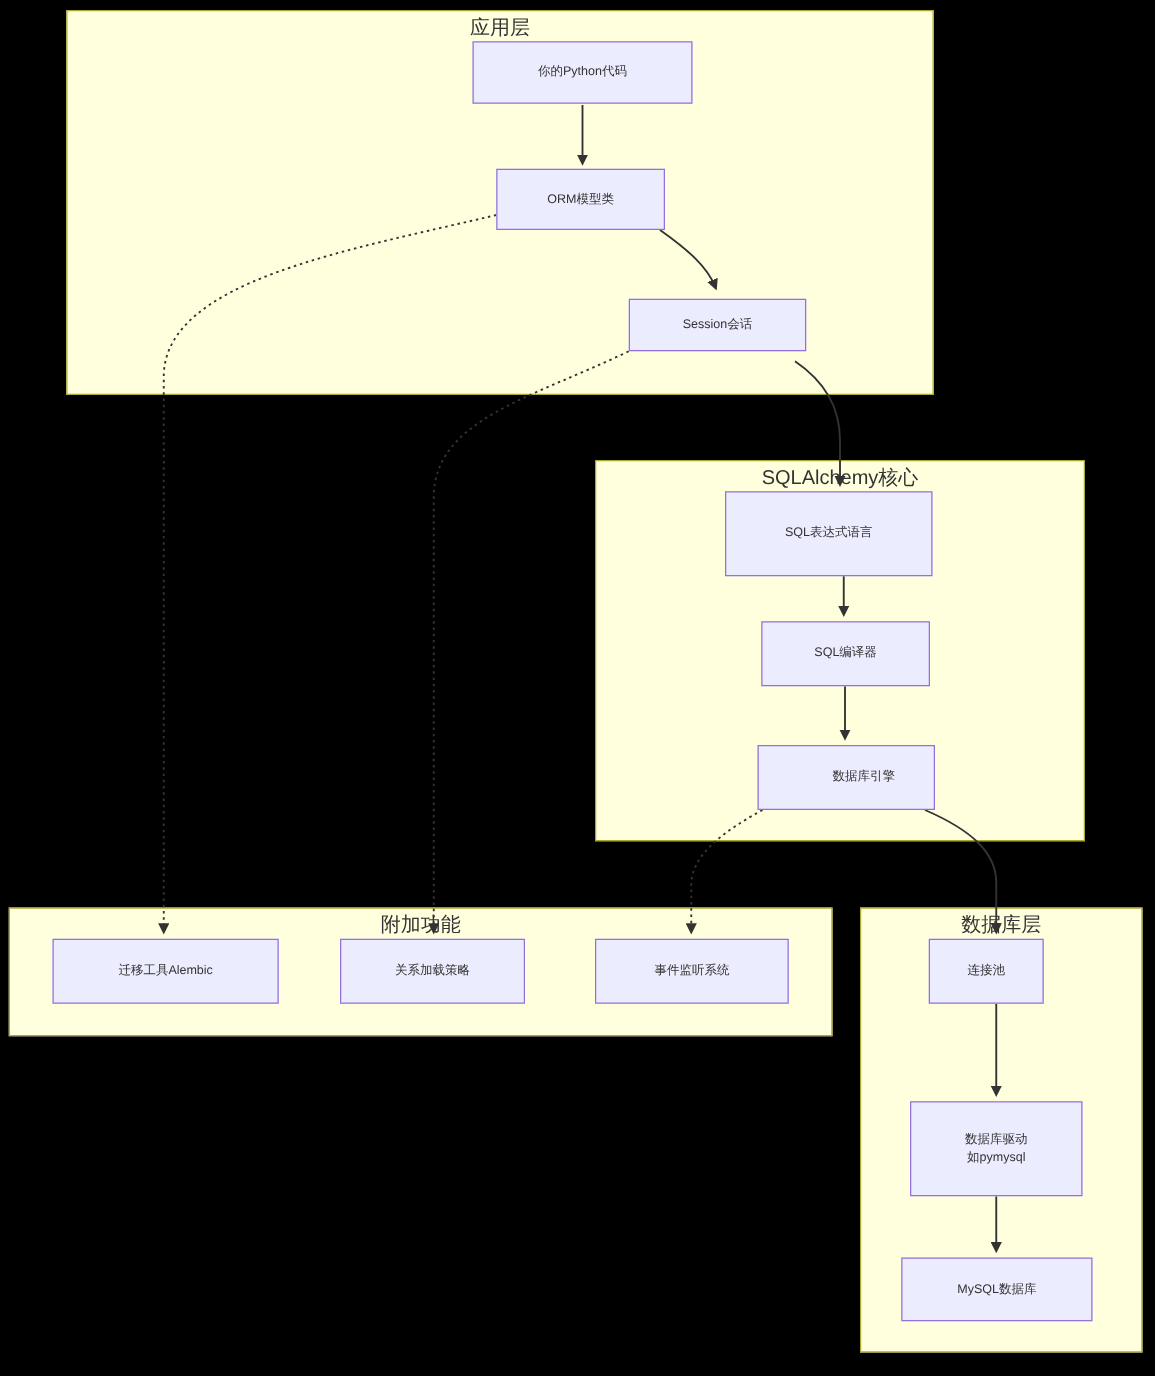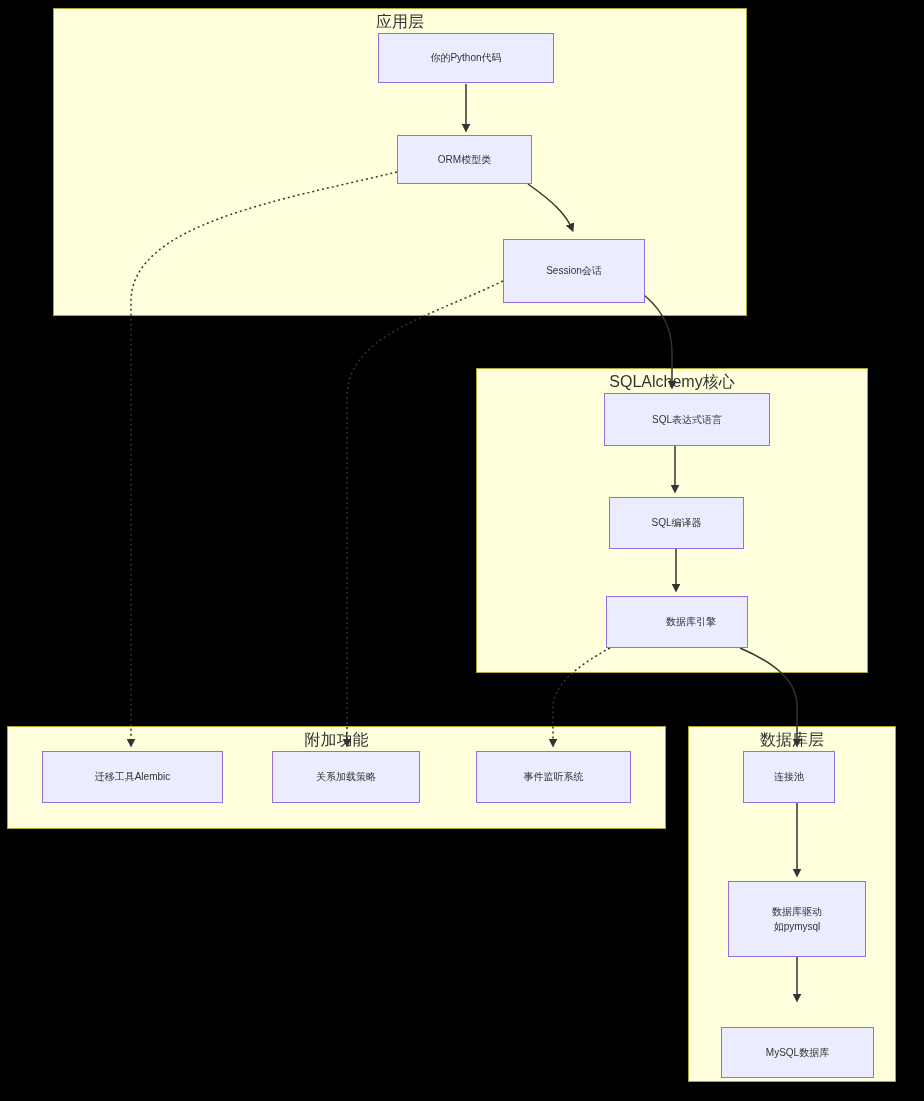--- a/index.html
+++ b/index.html
@@ -63,21 +63,21 @@
   </div>
 
   <div class="cluster" style="left:476px; top:368px; width:392px; height:305px;">
     <div class="cluster-title">SQLAlchemy核心</div>
   </div>
 
   <div class="cluster" style="left:7px; top:726px; width:659px; height:103px;">
     <div class="cluster-title">附加功能</div>
   </div>
 
-  <div class="cluster" style="left:688px; top:726px; width:208px; height:356px;">
+  <div class="cluster" style="left:688px; top:726px; width:226px; height:356px;">
     <div class="cluster-title">数据库层</div>
   </div>
 
   <svg class="edges" viewBox="0 0 924 1101">
     <defs>
       <marker id="arrowhead" viewBox="0 0 10 10" refX="6" refY="5" markerWidth="9" markerHeight="9" markerUnits="userSpaceOnUse" orient="auto">
         <path d="M0,0 L10,5 L0,10 Z" fill="#333333"></path>
       </marker>
     </defs>
 
@@ -96,25 +96,25 @@
   </svg>
 
   <div class="node" style="left:378px; top:33px; width:176px; height:50px;">
     <span>你的Python代码</span>
   </div>
 
   <div class="node" style="left:397px; top:135px; width:135px; height:49px;">
     <span>ORM模型类</span>
   </div>
 
-  <div class="node" style="left:503px; top:239px; width:142px; height:64px;">
+  <div class="node" style="left:503px; top:239px; width:142px; height:42px;">
     <span>Session会话</span>
   </div>
 
-  <div class="node" style="left:604px; top:393px; width:166px; height:53px;">
+  <div class="node" style="left:580px; top:393px; width:166px; height:68px;">
     <span>SQL表达式语言</span>
   </div>
 
   <div class="node" style="left:609px; top:497px; width:135px; height:52px;justify-content:center;">
     <span>SQL编译器</span>
   </div>
 
   <div class="node" style="left:606px; top:596px; width:142px; height:52px;padding-left:28px;">
     <span>数据库引擎</span>
   </div>
@@ -133,17 +133,17 @@
 
   <div class="node" style="left:743px; top:751px; width:92px; height:52px;">
     <span>连接池</span>
   </div>
 
   <div class="node" style="left:728px; top:881px; width:138px; height:76px;">
     <span>数据库驱动
 如pymysql</span>
   </div>
 
-  <div class="node" style="left:721px; top:1006px; width:153px; height:51px;margin-top:21px;">
+  <div class="node" style="left:721px; top:1006px; width:153px; height:51px;">
     <span>MySQL数据库</span>
   </div>
 
 </div>
 
 </body></html>

